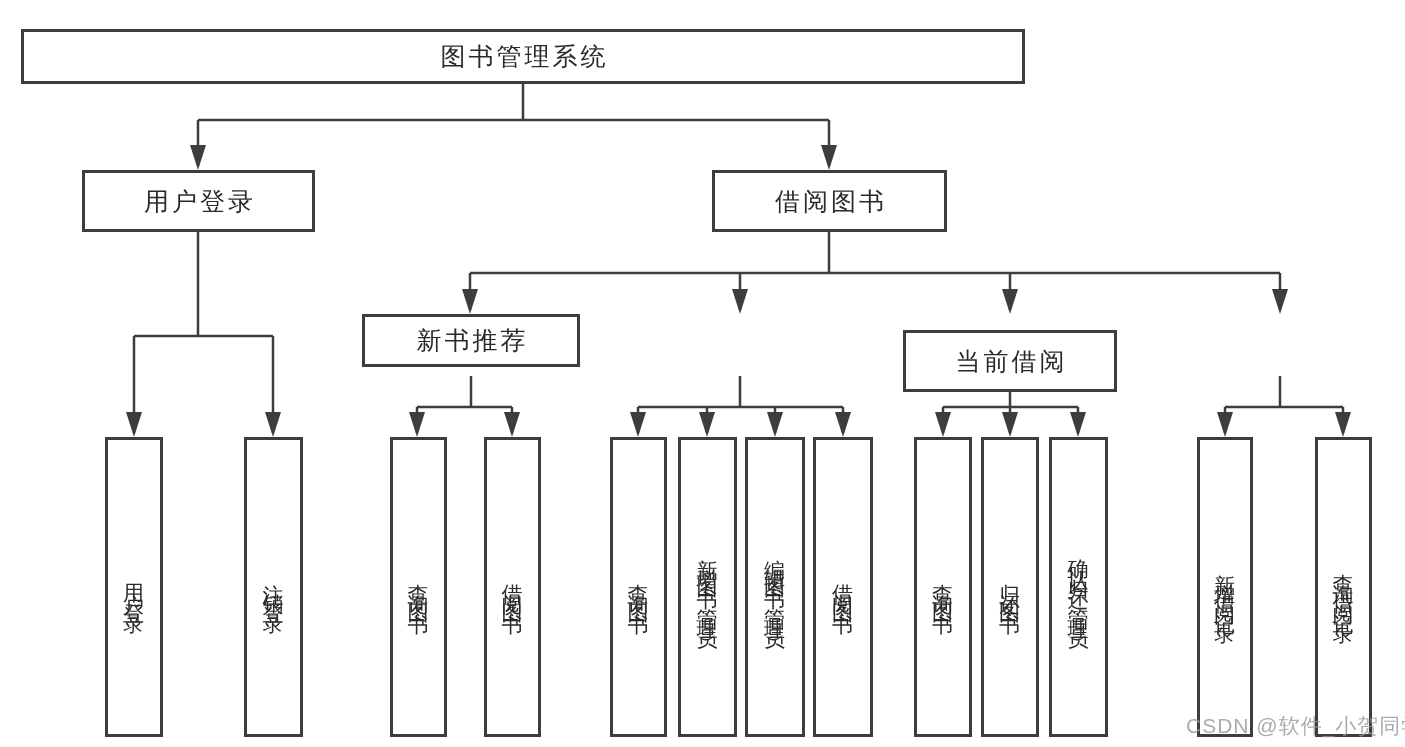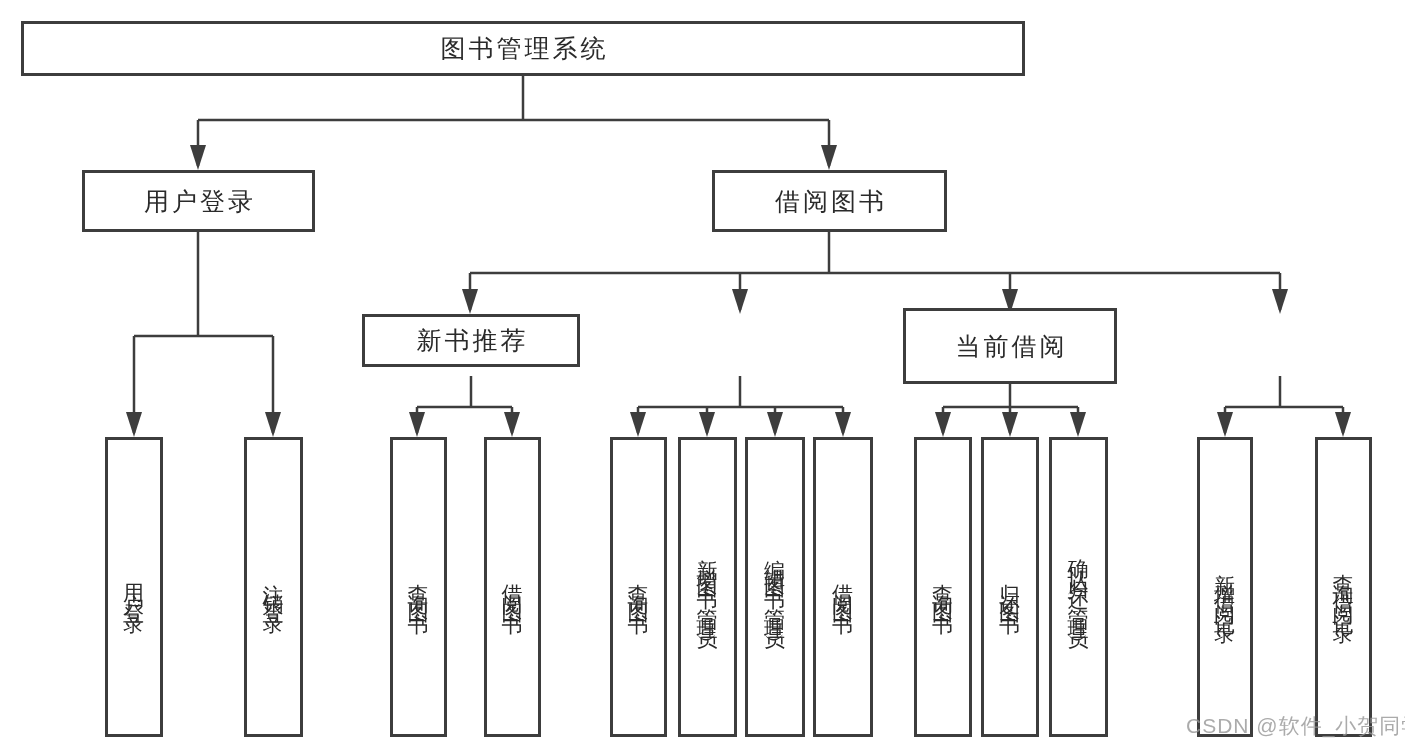--- a/index.html
+++ b/index.html
@@ -126,35 +126,35 @@
       <use href="#ah" x="775" y="437"></use>
       <use href="#ah" x="843" y="437"></use>
       <use href="#ah" x="943" y="437"></use>
       <use href="#ah" x="1010" y="437"></use>
       <use href="#ah" x="1078" y="437"></use>
       <use href="#ah" x="1225" y="437"></use>
       <use href="#ah" x="1343" y="437"></use>
     </g>
   </svg>
 
-  <div class="box h" style="left:21px;top:21px;width:1004px;height:55px">
+  <div class="box h" style="left:21px;top:29px;width:1004px;height:55px">
     <span>图书管理系统</span>
   </div>
 
   <div class="box h" style="left:82px;top:170px;width:233px;height:62px">
     <span>用户登录</span>
   </div>
   <div class="box h" style="left:712px;top:170px;width:235px;height:62px">
     <span>借阅图书</span>
   </div>
 
   <div class="box h" style="left:362px;top:314px;width:218px;height:53px">
     <span>新书推荐</span>
   </div>
-  <div class="box h" style="left:903px;top:308px;width:214px;height:76px">
+  <div class="box h" style="left:903px;top:330px;width:214px;height:62px">
     <span>当前借阅</span>
   </div>
 
   <div class="box leaf" style="left:105px;top:437px;width:58px;height:300px">
     <span>用户登录</span>
   </div>
   <div class="box leaf" style="left:244px;top:437px;width:59px;height:300px">
     <span>注销登录</span>
   </div>
   <div class="box leaf" style="left:390px;top:437px;width:57px;height:300px">

